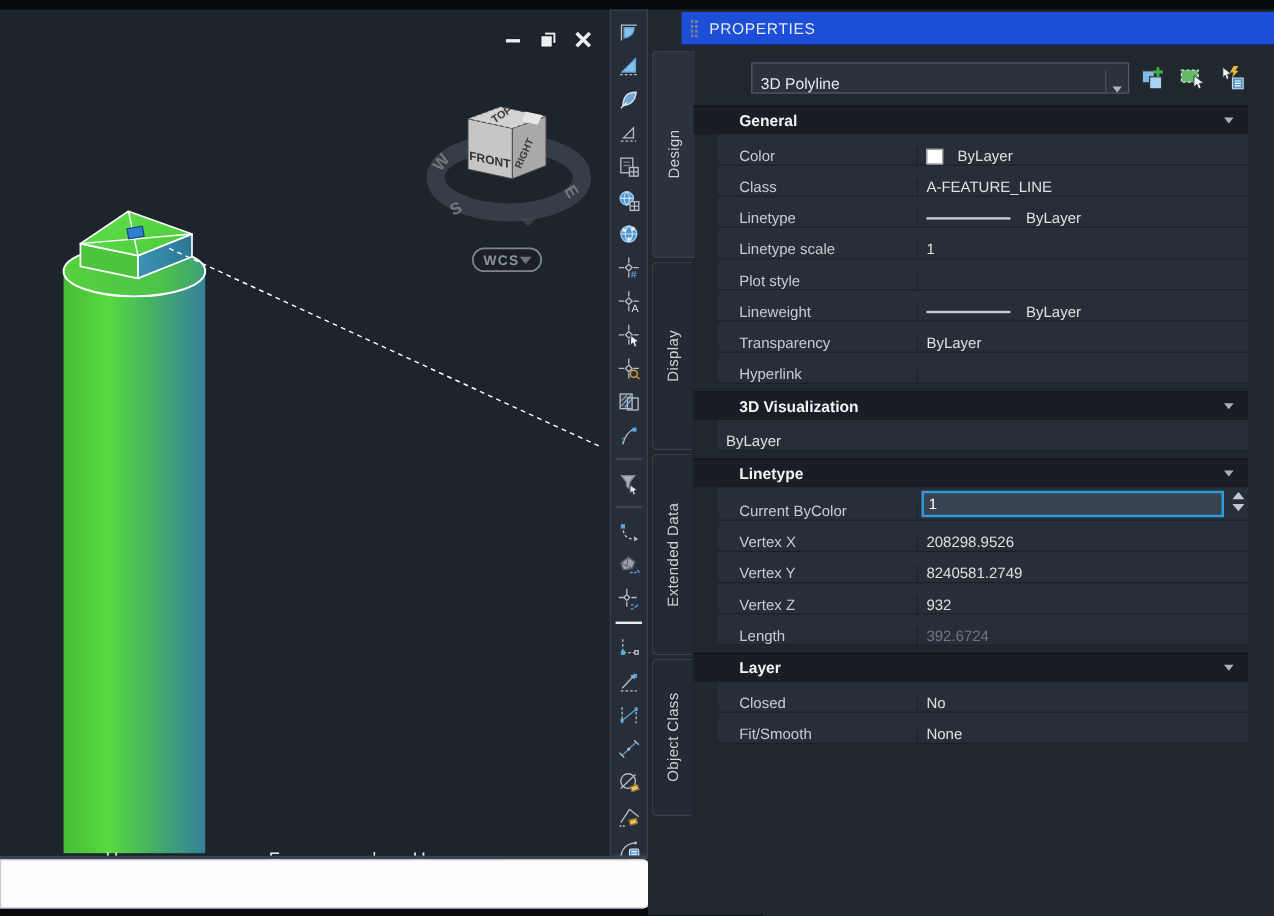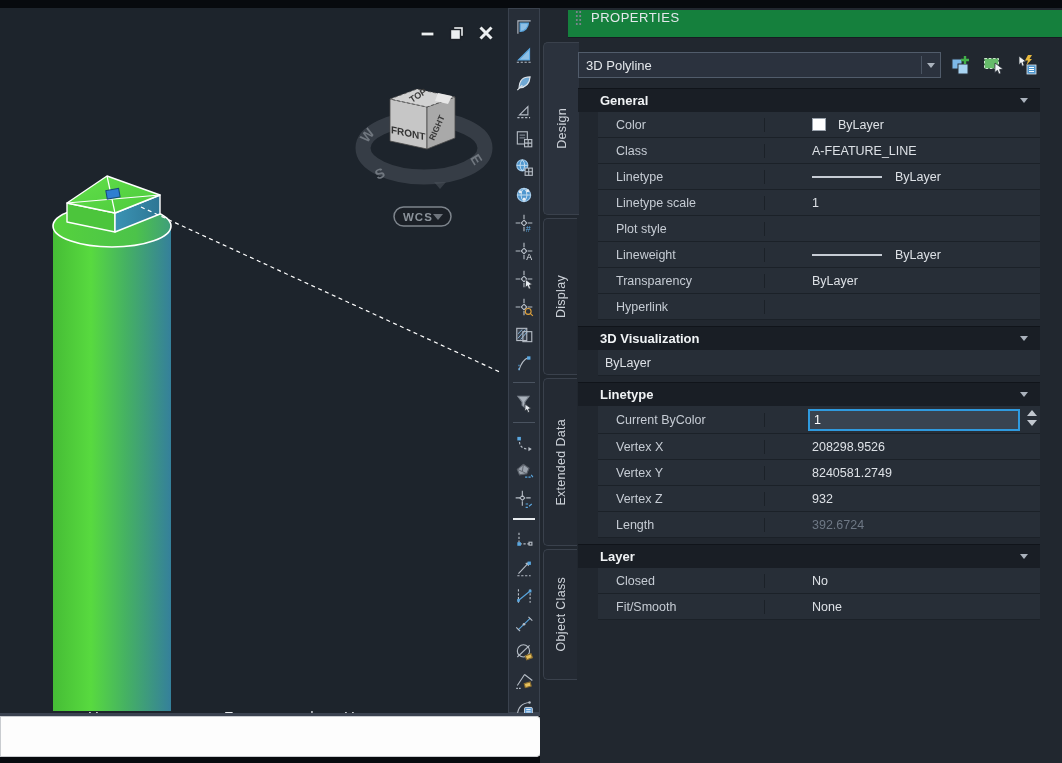--- a/index.html
+++ b/index.html
@@ -22,50 +22,50 @@
   
   .tc-toolbar{position:absolute;left:508px;top:8px;width:32px;height:705px;background:#272e38;border:1px solid #3a424e;display:flex;flex-direction:column;align-items:center;padding-top:3px;}
   .tc-handle{width:14px;height:9px;margin-bottom:3px;background-image:radial-gradient(#8a929c 1px,transparent 1.3px);background-size:3.5px 4px;}
   .tbi{width:24px;height:23px;margin-bottom:5px;display:flex;align-items:center;justify-content:center;cursor:pointer;flex:0 0 auto;}
   .tbi svg{width:20px;height:20px;}
   .tc-sep{width:22px;height:1px;background:#4a5360;margin:3px 0 8px 0;flex:0 0 auto;}
   .tc-sep.bright{background:#e8ecef;height:2px;}
 
   
   .panel{position:absolute;left:540px;top:8px;width:522px;height:755px;background:#21272f;}
-  .pp-title{position:absolute;left:28px;top:2px;width:494px;height:28px;background:#15803d;display:flex;border-bottom:1px solid #171c22;}
+  .pp-title{position:absolute;left:28px;top:2px;width:494px;height:28px;background:#1d4ed8;display:flex;align-items:center;border-bottom:1px solid #171c22;}
   .pp-grip{width:7px;height:16px;margin:0 9px 0 7px;background-image:radial-gradient(#7b838d 1px,transparent 1.2px);background-size:3.5px 4px;}
   .pp-title-text{color:#e4e8ec;font-size:13px;letter-spacing:.5px;}
 
   .tab-rail{position:absolute;left:3px;top:0;width:36px;height:755px;}
   .vtab{position:absolute;left:0;width:34px;background:#242a33;border:1px solid #3a414c;border-right:none;border-radius:5px 0 0 5px;display:flex;align-items:center;justify-content:center;cursor:pointer;}
   .vtab span{writing-mode:vertical-rl;transform:rotate(180deg);color:#ccd1d8;font-size:12.5px;letter-spacing:.3px;}
   .vtab.active{background:#2b323d;width:36px;}
   .vtab-0{top:34px;height:173px;}
   .vtab-1{top:210px;height:157px;}
   .vtab-2{top:370px;height:168px;}
   .vtab-3{top:541px;height:131px;}
 
   .pp-main{position:absolute;left:38px;top:44px;width:462px;}
   .sel-row{display:flex;align-items:center;height:26px;margin-bottom:10px;}
-  .obj-select{width:384px;height:26px;background:#2b323e;border:1px solid #515c6b;display:flex;align-items:center;cursor:pointer;}
+  .obj-select{width:384px;height:26px;background:#2b323e;border:1px solid #515c6b;display:flex;align-items:flex-end;cursor:pointer;margin-left:48px;}
   .obj-select .val{flex:1;color:#e4e7eb;font-size:13px;padding-left:7px;}
   .obj-select .dd-sep{width:1px;height:18px;background:#4a5462;}
   .obj-select .dd-arr{width:18px;display:flex;align-items:center;justify-content:center;}
   .tri-dn{width:0;height:0;border-left:4px solid transparent;border-right:4px solid transparent;border-top:5px solid #aab2bc;}
   .hdr-icons{display:flex;gap:7px;margin-left:7px;}
   .hico{width:26px;height:26px;display:flex;align-items:center;justify-content:center;cursor:pointer;}
 
   .sec{margin-top:6px;}
   .sec:first-of-type{margin-top:0;}
   .sec-h{height:24px;background:#191e25;display:flex;align-items:center;cursor:pointer;border-top:1px solid #10141a;}
-  .sec-h .t{flex:1;color:#f0f3f5;font-size:13px;font-weight:bold;padding-left:22px;}
+  .sec-h .t{flex:1;color:#f0f3f5;font-size:13px;font-weight:bold;padding-left:22px;margin-left:16px;}
   .sec-h .chev{margin-right:12px;}
   .rows{margin-left:20px;background:#272e37;}
-  .prow{display:flex;height:26px;border-bottom:1px solid #1b2128;align-items:center;gap:40px;}
+  .prow{display:flex;height:26px;border-bottom:1px solid #1b2128;align-items:flex-end;}
   .prow.tall{height:28px;}
   .plabel{width:167px;border-right:1px solid #1b2128;color:#c6ccd4;font-size:12.5px;display:flex;align-items:center;padding-left:18px;}
   .pval{flex:1;display:flex;align-items:center;color:#dde1e6;font-size:12.5px;padding-left:3px;position:relative;}
   .pval .txt{padding-left:4px;}
   .pval.muted .txt{color:#6e7885;}
   .swatch{width:14px;height:13px;background:#fff;margin:0 8px 0 4px;border:1px solid #9aa2ac;}
   .line-glyph{width:70px;height:2px;background:#c6ccd4;margin:0 9px 0 4px;}
   .ppinput{flex:1;height:22px;margin:2px 20px 2px 0;border:2px solid #2f9ade;background:#39434f;color:#fff;font-size:12.5px;display:flex;align-items:center;padding-left:4px;}
   .spin{position:absolute;right:3px;top:3px;display:flex;flex-direction:column;gap:4px;cursor:pointer;}
   .sp-up{width:0;height:0;border-left:5px solid transparent;border-right:5px solid transparent;border-bottom:6px solid #c2c8d0;}

